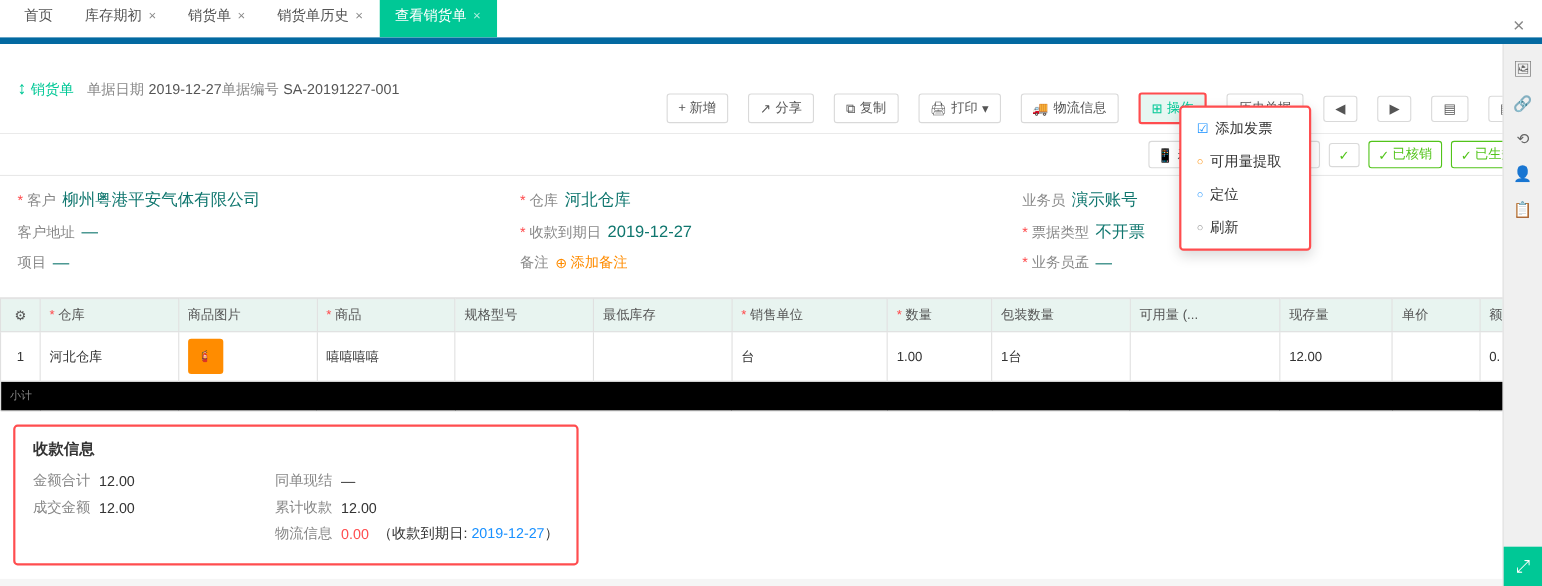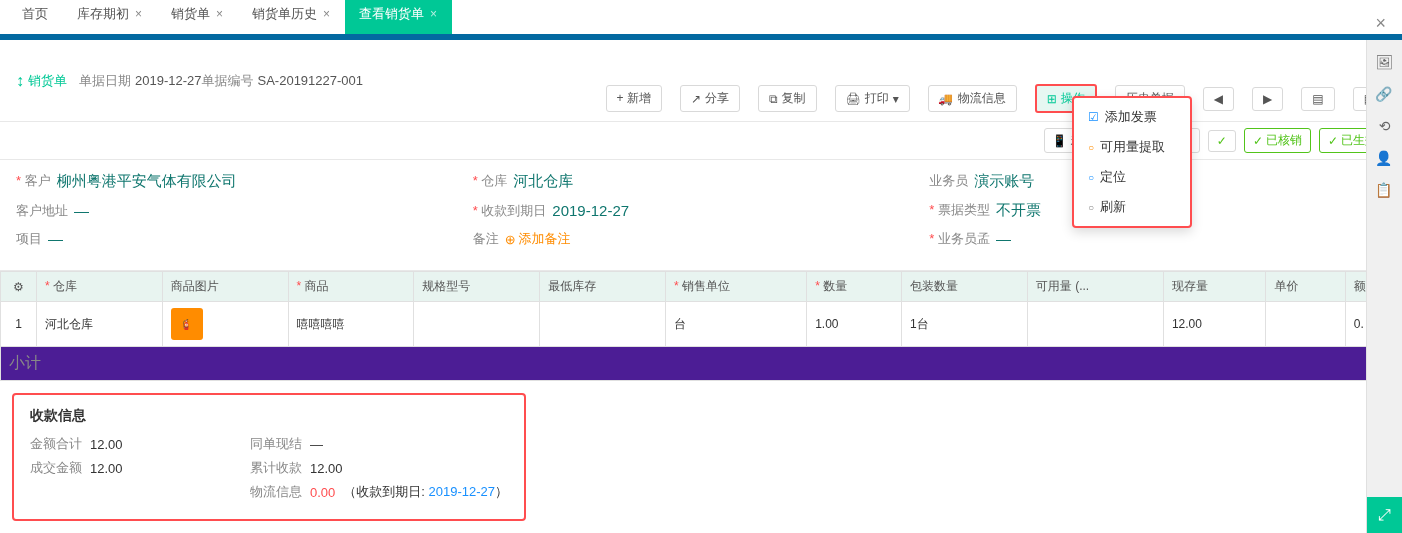--- a/index.html
+++ b/index.html
@@ -74,21 +74,21 @@
       background: #fff; font-size: 12px; color: #555;
     }
     .btn-sm-green { border-color: #52c41a; color: #52c41a; }
 
     
     .form-area {
       padding: 12px 16px; background: #fff; border-bottom: 1px solid #e8e8e8;
     }
     .form-row { display: flex; align-items: center; margin-bottom: 10px; gap: 0; }
     .form-field {
-      display: flex; align-items: flex-start; flex: 1; min-width: 200px;
+      display: flex; align-items: center; flex: 1; min-width: 200px;
     }
     .form-label {
       color: #888; white-space: nowrap; margin-right: 6px; font-size: 13px;
     }
     .form-label.required::before { content: '* '; color: #ff4d4f; }
     .form-value { color: #0f766e; font-size: 15px; }
     .form-add-btn {
       color: #ff8c00; cursor: pointer; font-size: 13px;
       display: flex; align-items: center; gap: 3px;
     }
@@ -103,21 +103,21 @@
     thead tr { background: #e8f4f0; }
     th {
       padding: 6px 8px; text-align: left; font-weight: normal;
       border: 1px solid #e0e0e0; color: #555; white-space: nowrap;
     }
     td {
       padding: 6px 8px; border: 1px solid #e0e0e0; color: #333;
       white-space: nowrap;
     }
     .td-center { text-align: center; }
-    tr.subtotal-row td { background: #4c1d95; font-size: 16px; color: #888; }
+    tr.subtotal-row td { background: #000000; font-size: 10px; color: #888; }
     .col-gear { width: 36px; text-align: center; }
     .required-col::before { content: '* '; color: #ff4d4f; }
 
     
     .product-thumb {
       width: 32px; height: 32px; background: #ff8c00;
       border-radius: 3px; display: flex; align-items: center; justify-content: center;
       color: #fff; font-size: 10px;
     }
 

